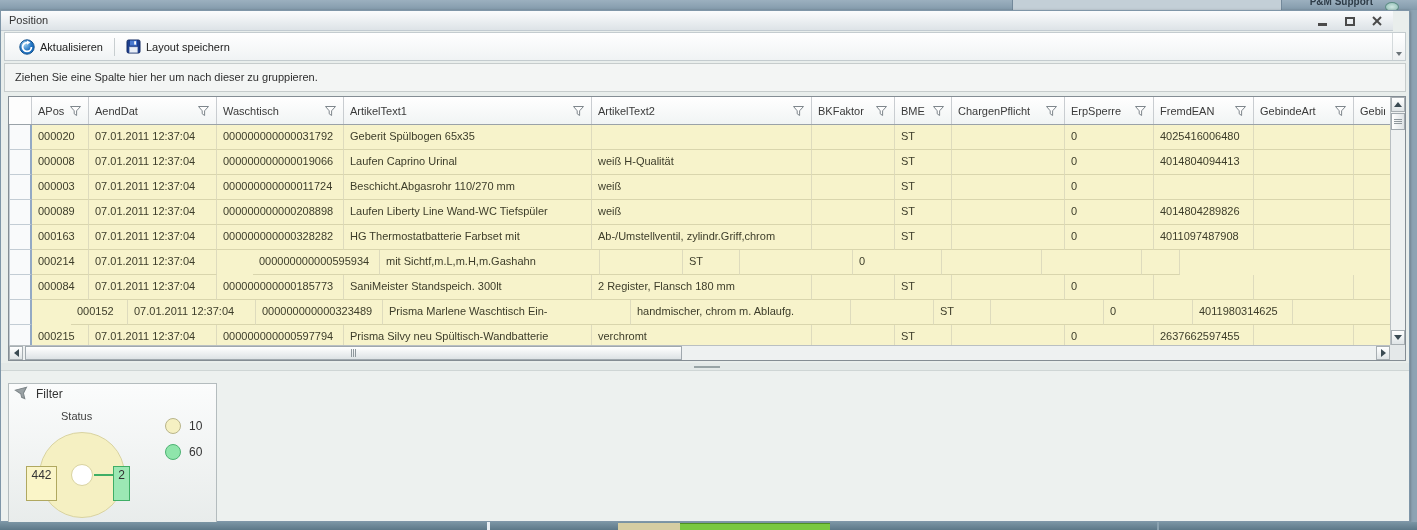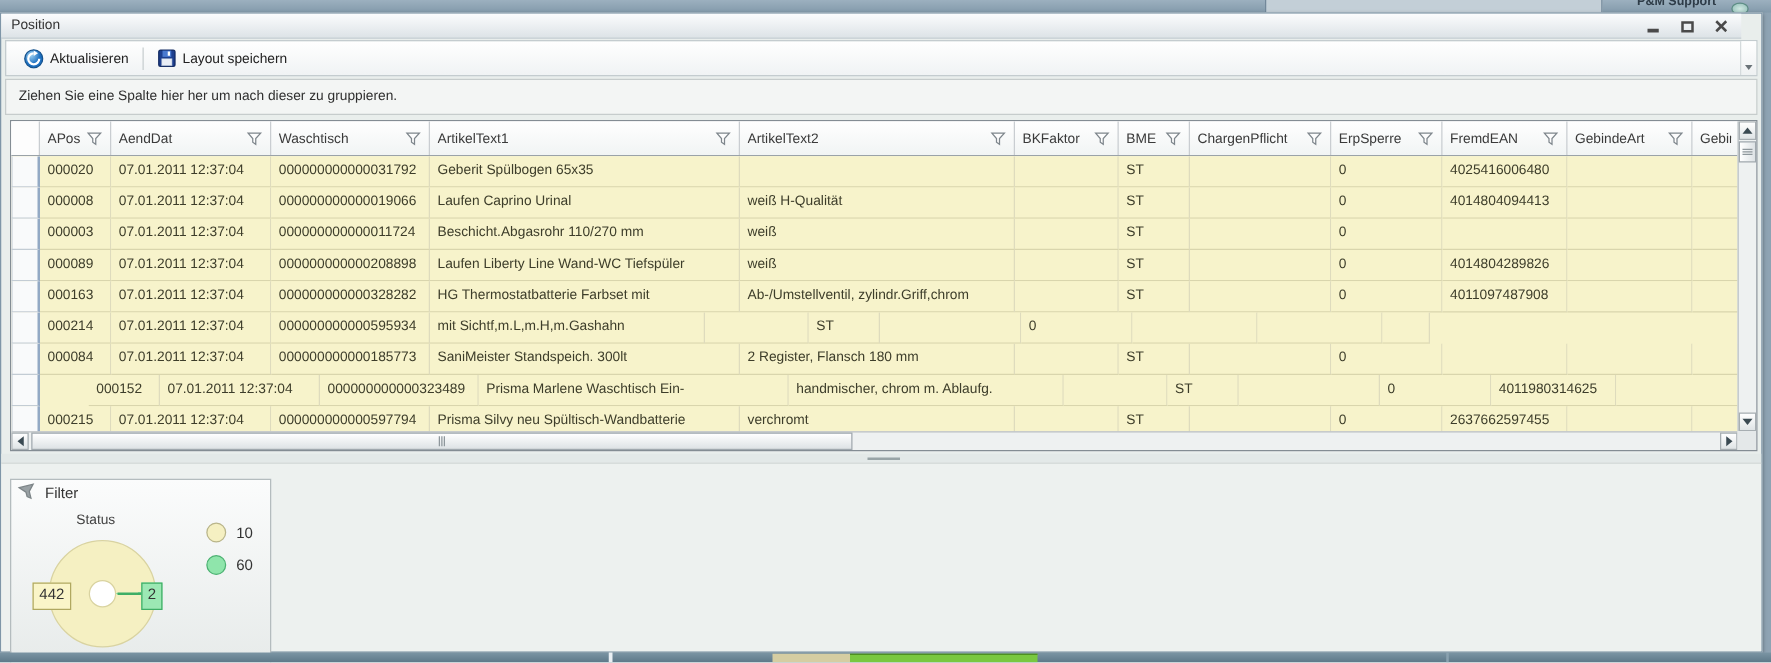--- a/index.html
+++ b/index.html
@@ -79,21 +79,21 @@
   
   .filter-panel { position:absolute; left:7px; top:12px; width:209px; height:149px;
     background:linear-gradient(#fbfcfc,#e7ebea); border:1px solid #b4bcbe; }
   .filter-header { position:absolute; left:6px; top:3px; display:flex; align-items:center; gap:6px; color:#333; font-size:12px; }
   .chart-title { position:absolute; left:52px; top:26px; color:#3f3f3f; }
   .legend-item { position:absolute; display:flex; align-items:center; gap:8px; color:#333; font-size:12px; }
   .legend-swatch { width:16px; height:16px; border-radius:50%; border:1px solid #b9b58a; }
   .donut { position:absolute; left:30px; top:48px; width:86px; height:86px; border-radius:50%; border:1px solid #d9d3a0; }
   .hole { position:absolute; left:62px; top:80px; width:22px; height:22px; border-radius:50%; background:#ffffff; border:1px solid #d9d3a0; }
   .callout-line { position:absolute; left:85px; top:90px; width:22px; height:2px; background:#3fae66; }
-  .callout { position:absolute; top:82px; height:22px; line-height:17px; text-align:center; font-size:12px; color:#333; }
+  .callout { position:absolute; top:82px; height:35px; line-height:17px; text-align:center; font-size:12px; color:#333; }
   .callout-yellow { left:17px; width:31px; background:#faf5c8; border:1px solid #b0a860; }
   .callout-green { left:104px; width:17px; background:#9ce8b4; border:1px solid #3fae66; }
 </style>
 </head>
 <body>
 
 <div class="screen">
 
   <div class="top-strip">
     <div class="inset"></div>
@@ -319,21 +319,21 @@
             <div class="cell" style="width: 113px;"></div>
             <div class="cell" style="width: 89px;">0</div>
             <div class="cell" style="width: 100px;">4011097487908</div>
             <div class="cell" style="width: 100px;"></div>
             <div class="cell" style="width: 38px;"></div>
           </div>
           <div class="grow">
             <div class="selcell"></div>
             <div class="cell" style="width: 57px;">000214</div>
             <div class="cell" style="width: 128px;">07.01.2011 12:37:04</div>
-            <div class="cell" style="width: 127px;">000000000000595934</div>
+            <div class="cell" style="width: 127px; margin-left: 36px;">000000000000595934</div>
             <div class="cell" style="width: 220px;">mit Sichtf,m.L,m.H,m.Gashahn</div>
             <div class="cell" style="width: 83px;"></div>
             <div class="cell" style="width: 57px;">ST</div>
             <div class="cell" style="width: 113px;"></div>
             <div class="cell" style="width: 89px;">0</div>
             <div class="cell" style="width: 100px;"></div>
             <div class="cell" style="width: 100px;"></div>
             <div class="cell" style="width: 38px;"></div>
           </div>
           <div class="grow">

